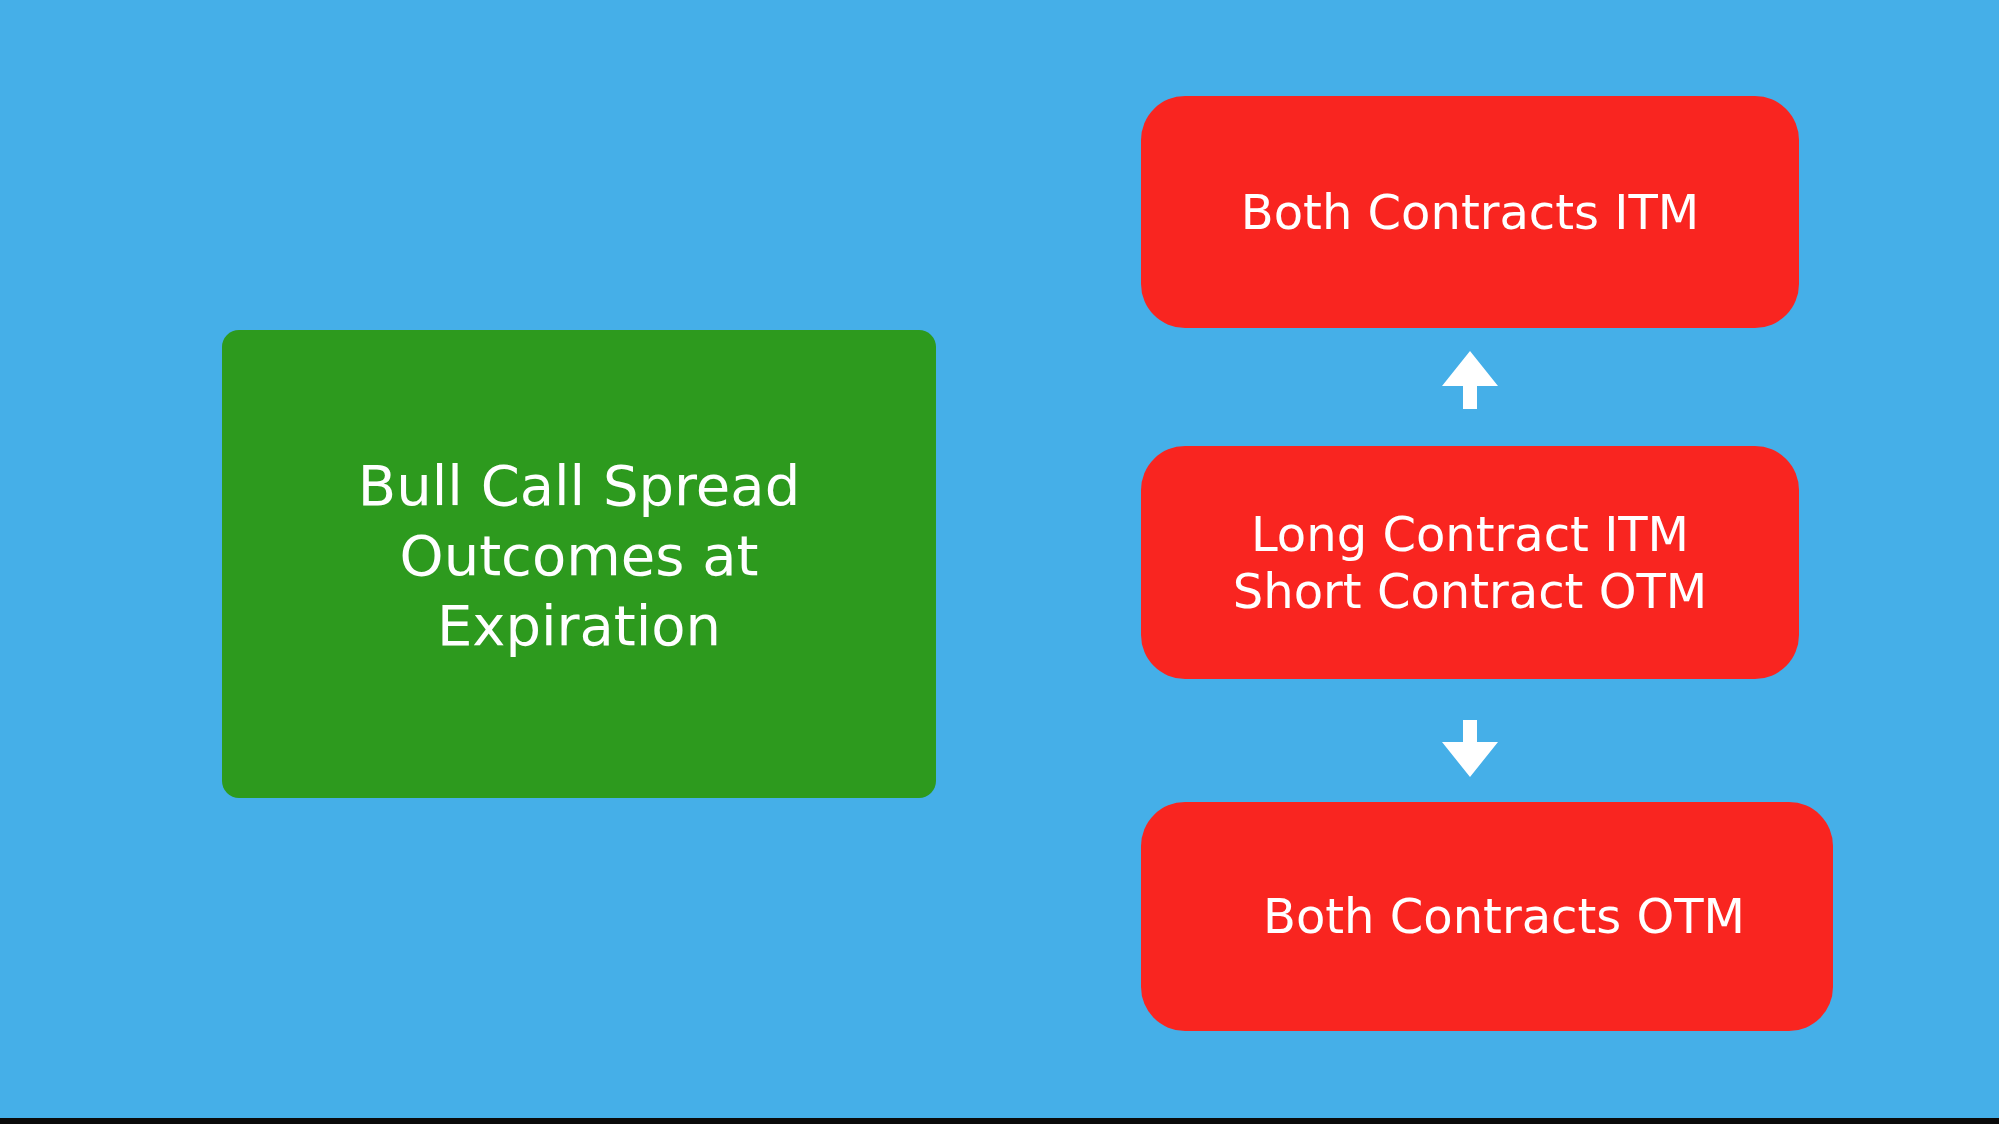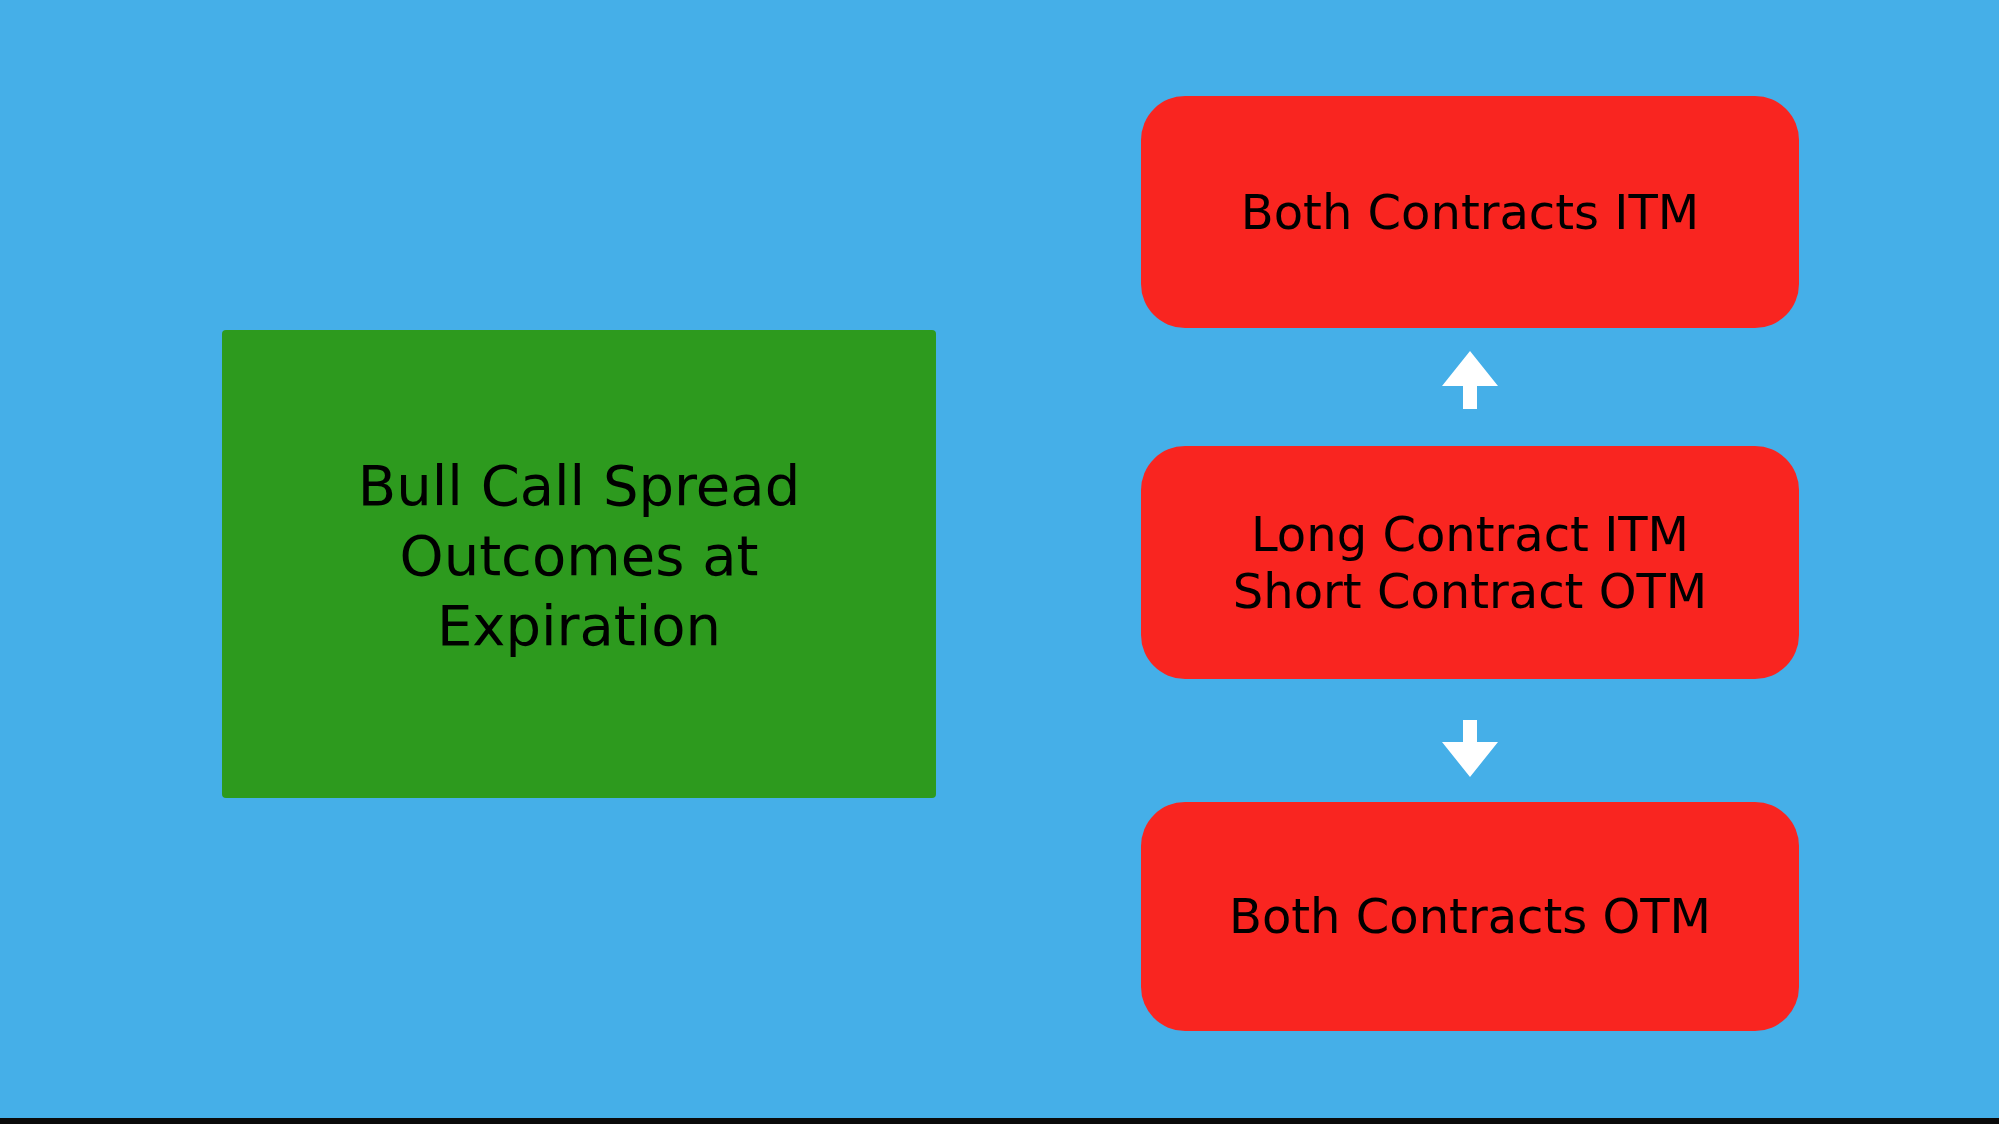--- a/index.html
+++ b/index.html
@@ -13,51 +13,51 @@
     height: 1124px;
     background: #45AFE8;
     overflow: hidden;
     font-family: "DejaVu Sans", "Liberation Sans", sans-serif;
   }
   .box {
     position: absolute;
     display: flex;
     align-items: center;
     justify-content: center;
-    color: #000000;
+    color: #ffffff;
     text-align: center;
   }
   .box .label {
     white-space: pre-line;
     display: block;
   }
   .title-box {
     left: 222px;
     top: 330px;
     width: 714px;
     height: 468px;
     background: #2D9A1E;
-    border-radius: 4px;
+    border-radius: 17px;
     font-size: 56px;
     line-height: 70px;
   }
   .title-box .label {
     transform: translateY(-8px);
   }
   .outcome-box {
     left: 1141px;
     width: 658px;
     background: #F92520;
     border-radius: 44px;
     font-size: 48px;
     line-height: 57px;
   }
   .outcome-box.pos-1 { top: 96px;  height: 232px; }
   .outcome-box.pos-2 { top: 446px; height: 233px; justify-content: center; }
-  .outcome-box.pos-3 { top: 802px; height: 229px; }
+  .outcome-box.pos-3 { top: 802px; height: 229px; padding-left: 34px; }
   .arrow {
     position: absolute;
     left: 1442px;
     width: 56px;
   }
   .arrow svg { display: block; width: 100%; height: 100%; }
   .arrow.up   { top: 351px; height: 58px; }
   .arrow.down { top: 720px; height: 57px; }
   .bottom-bar {
     position: absolute;

